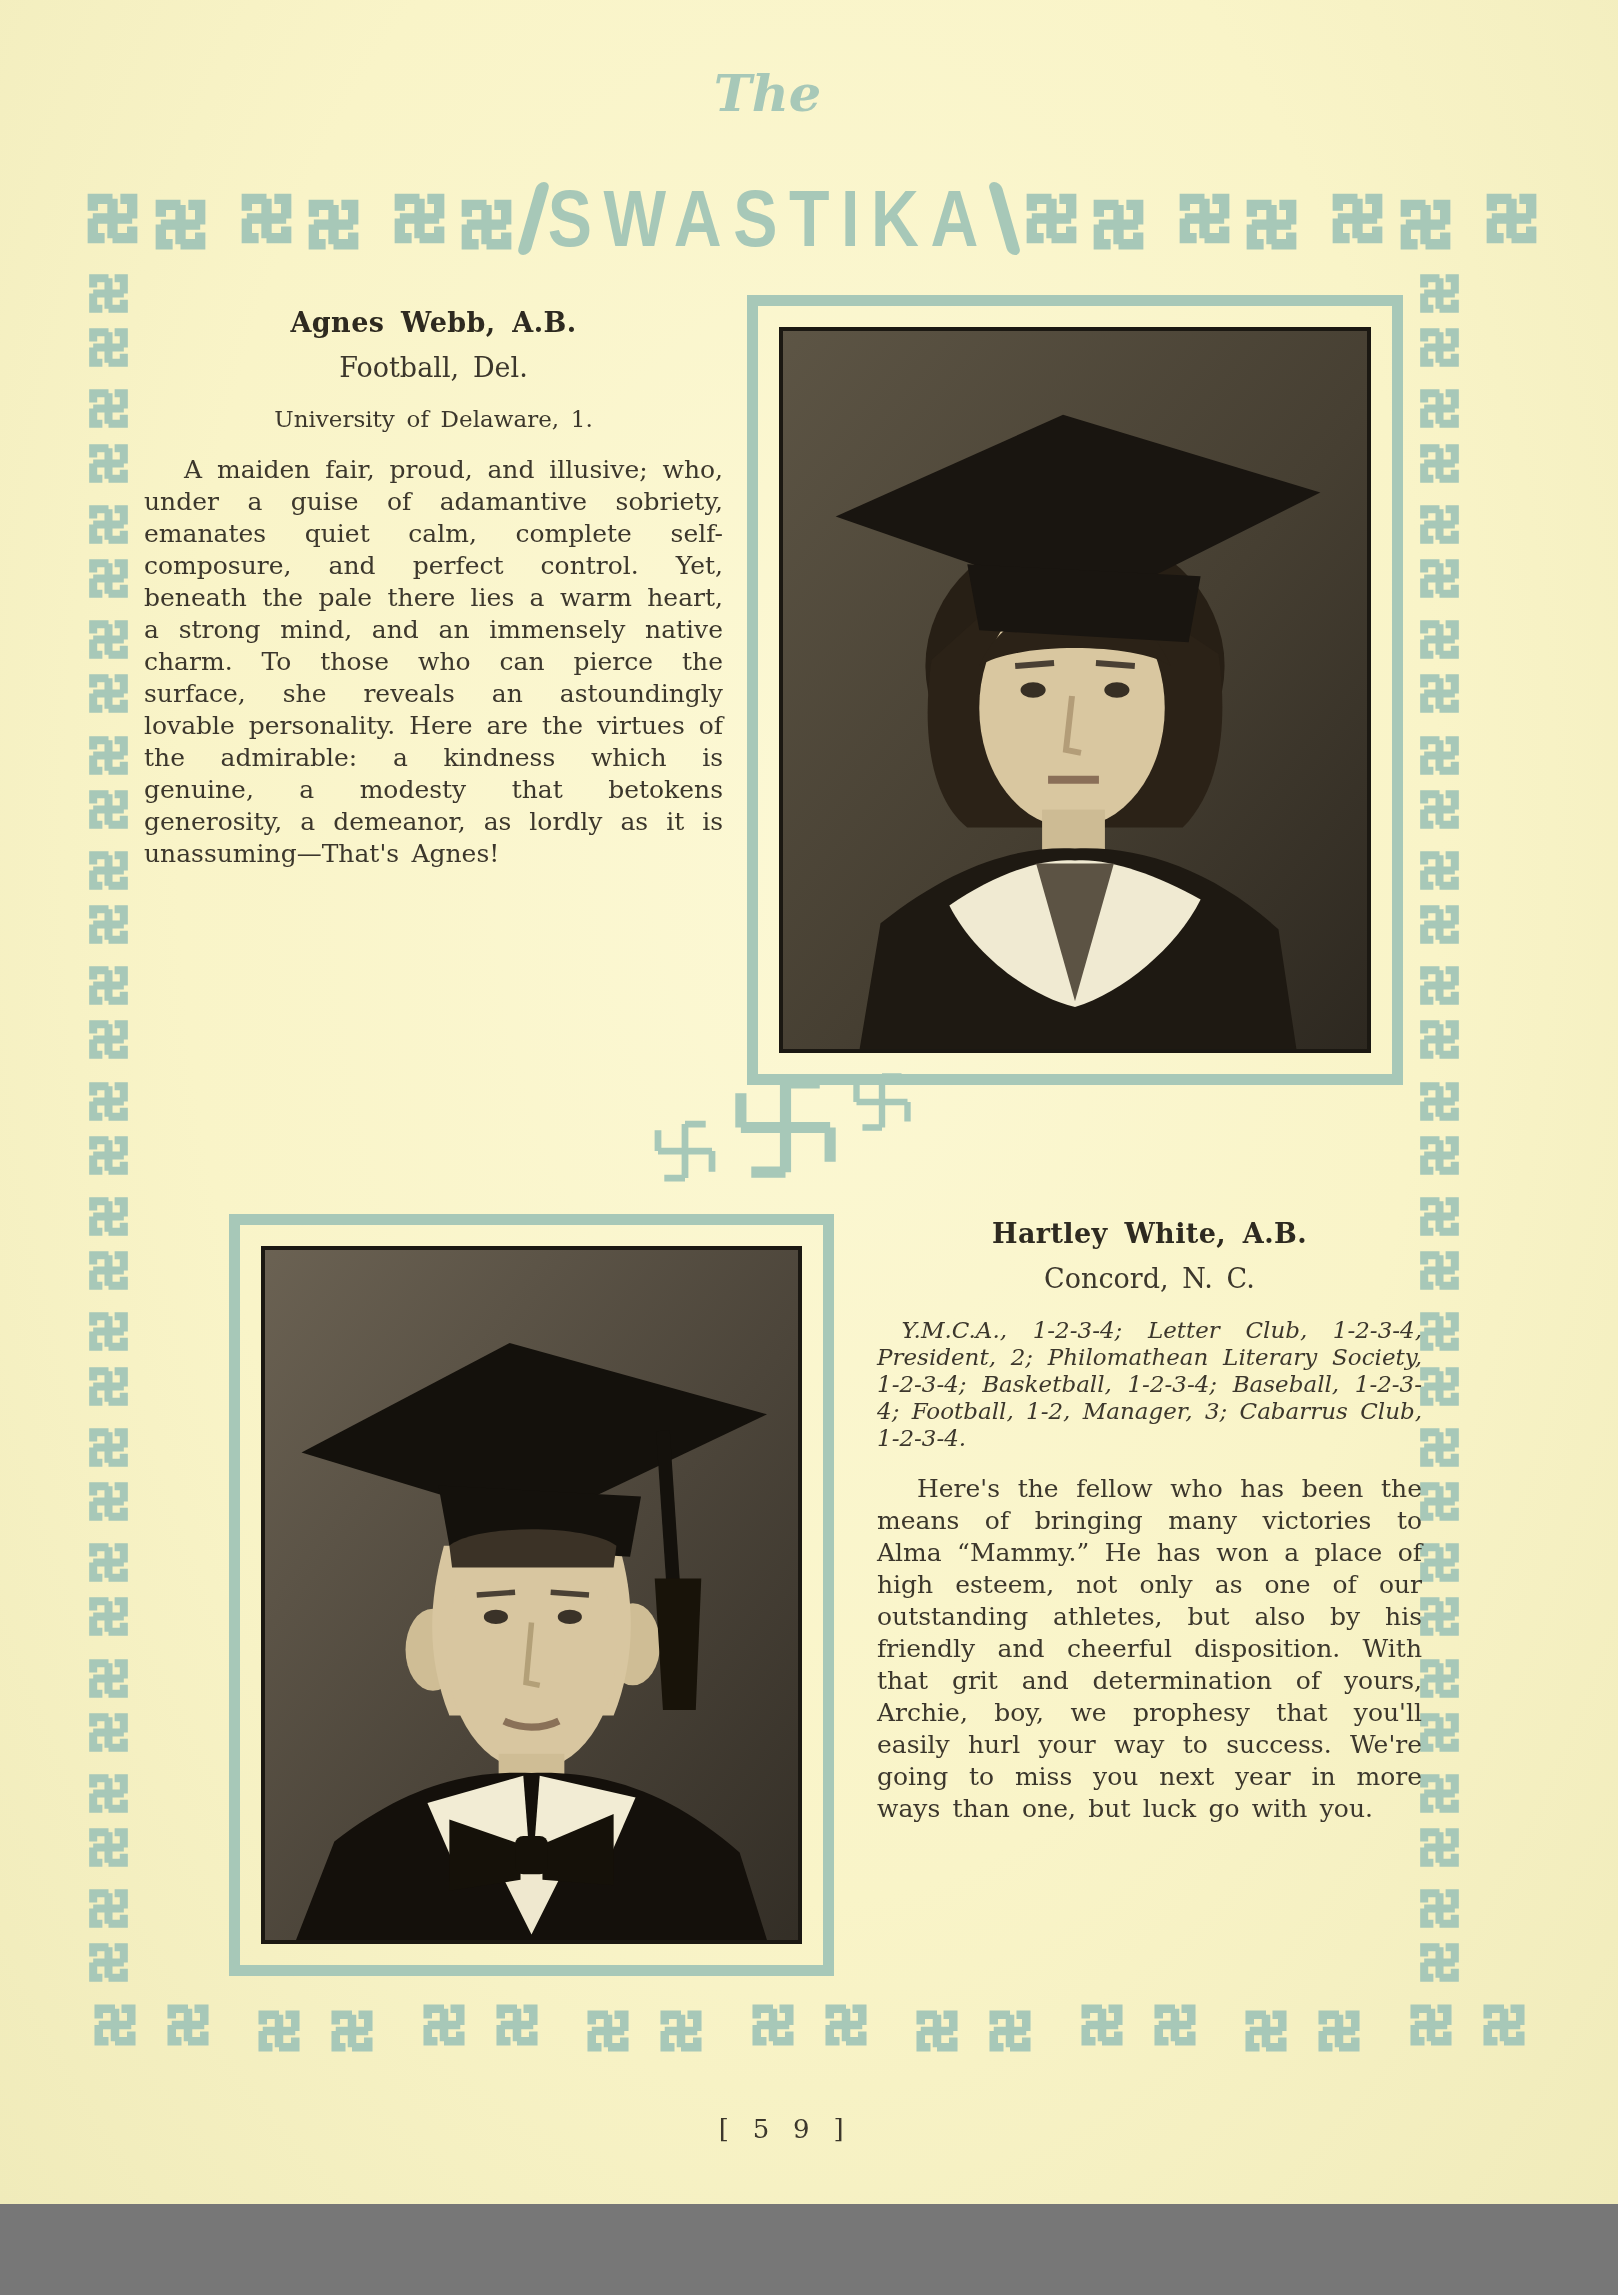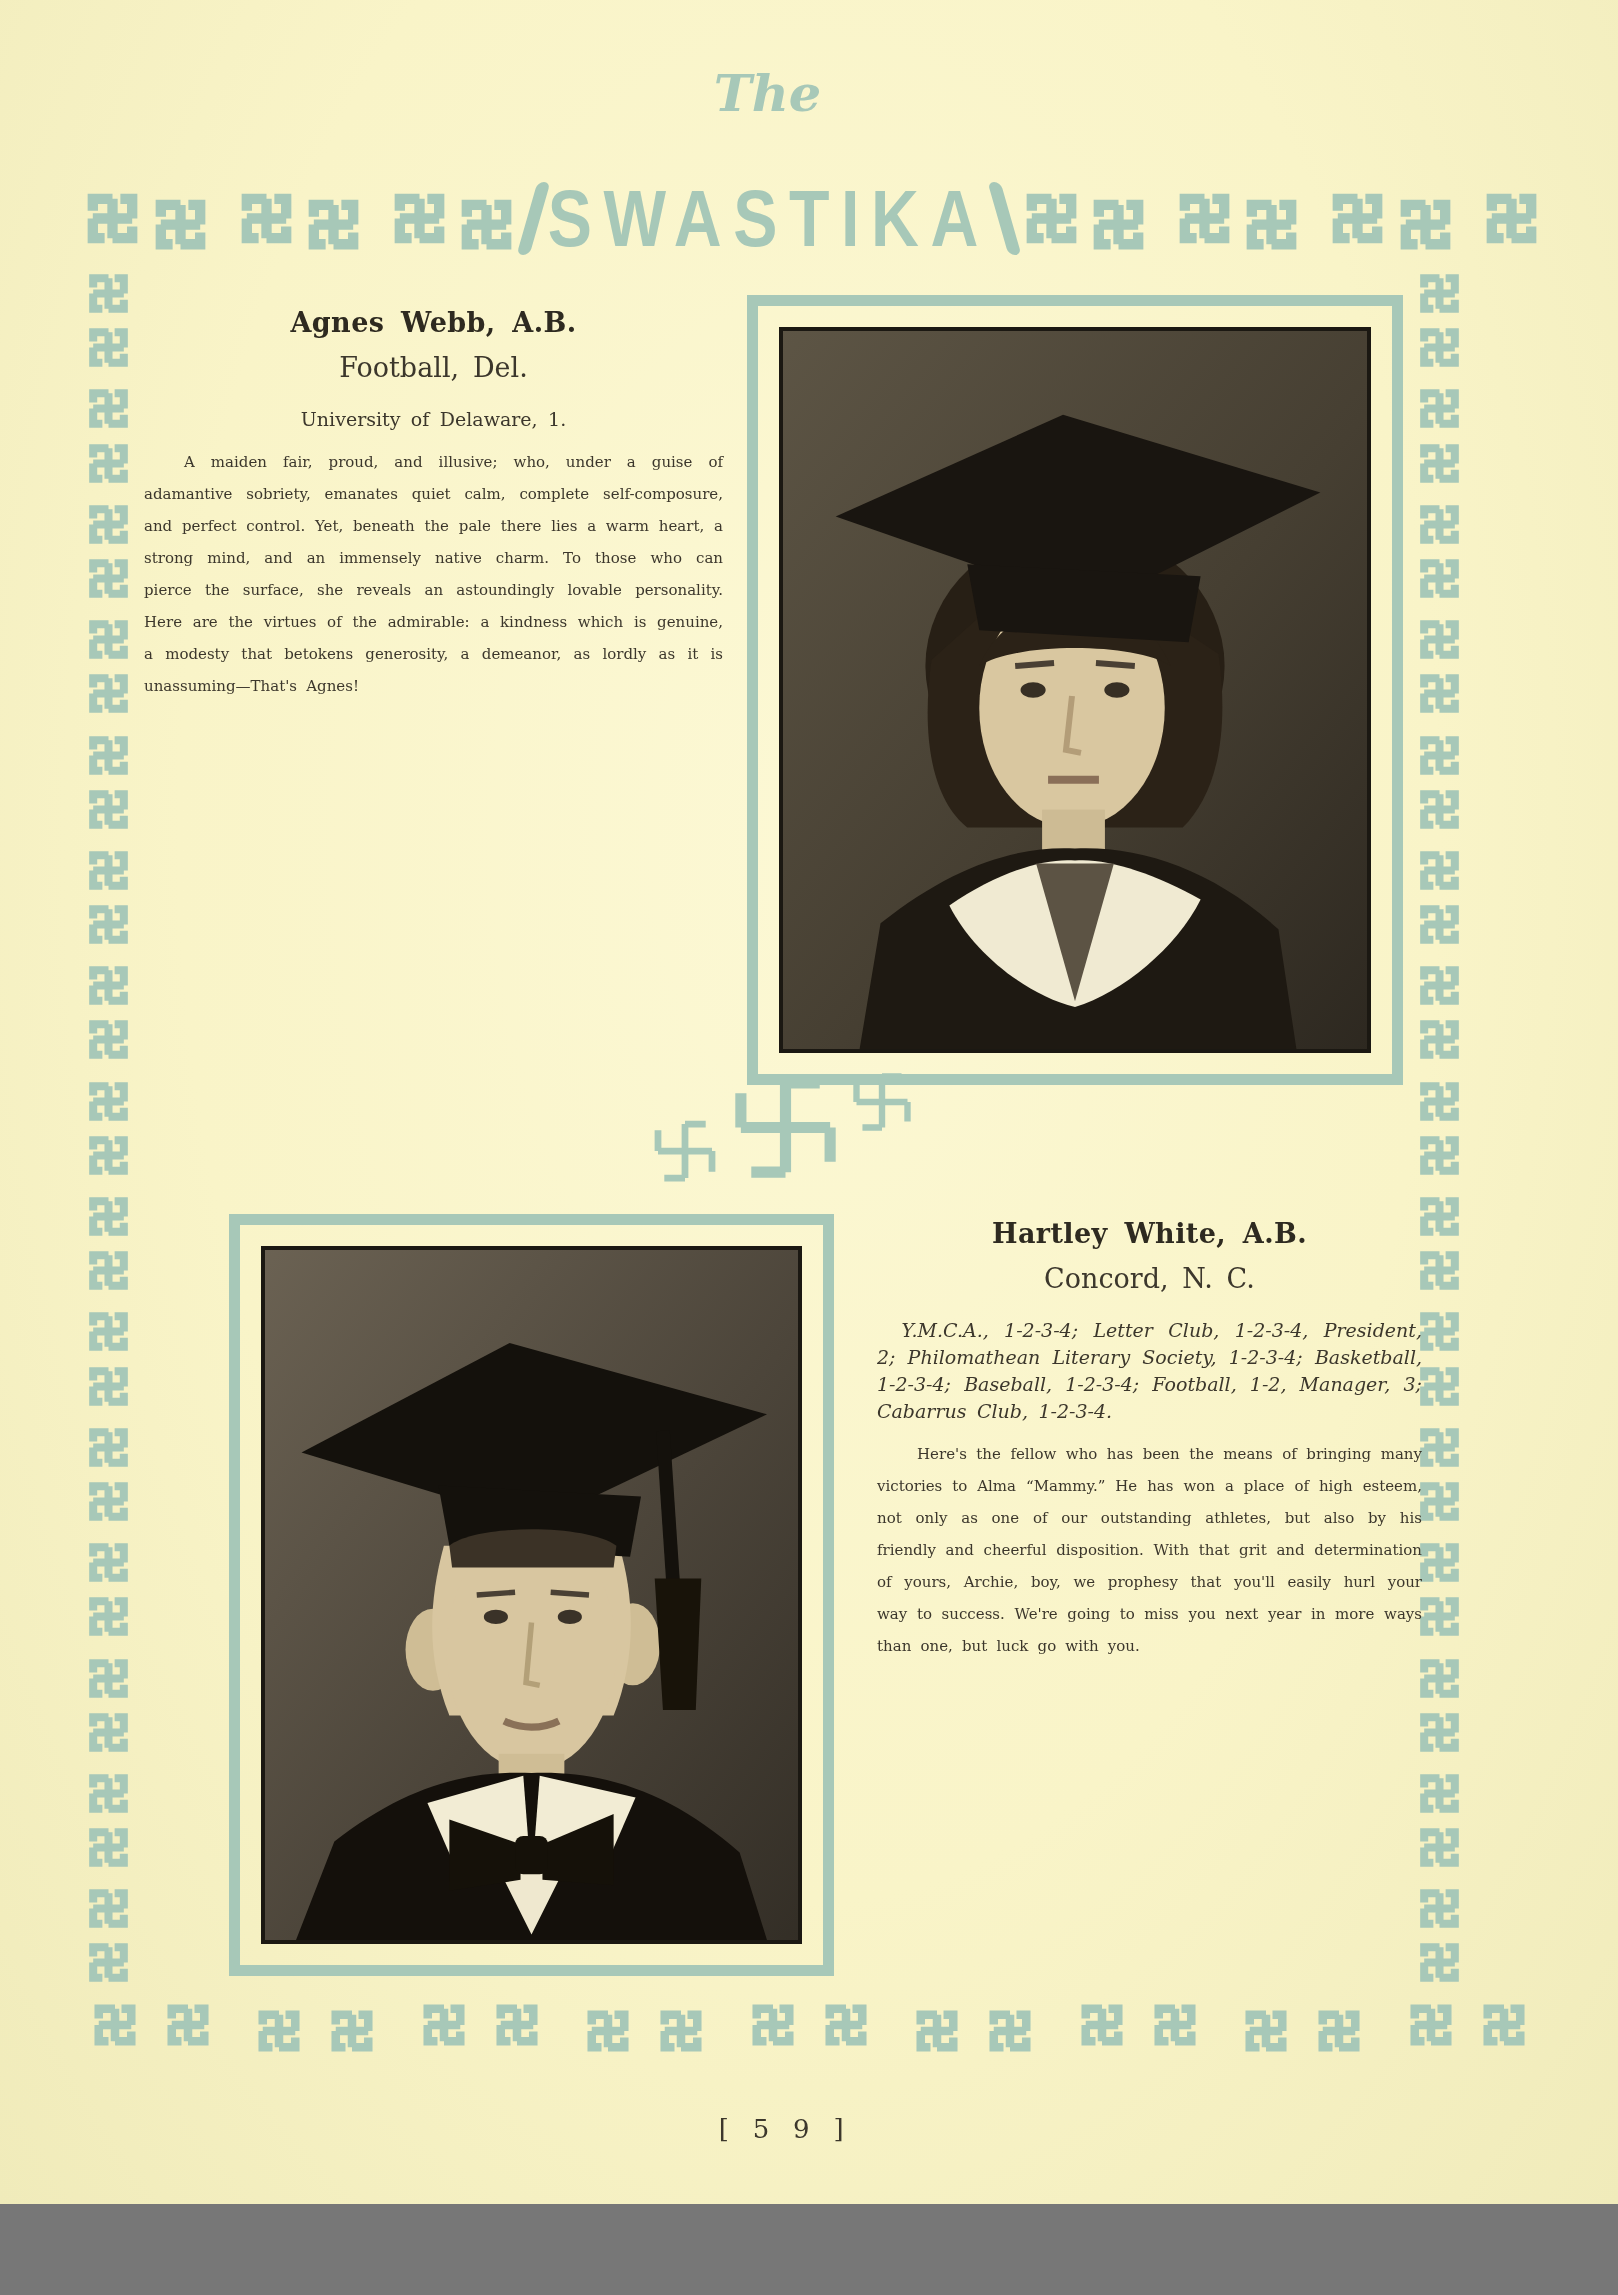--- a/index.html
+++ b/index.html
@@ -69,26 +69,26 @@
   
   .profile{position:absolute;}
   .grad-name{
     text-align:center;font-weight:bold;font-size:27px;
     letter-spacing:0.4px;word-spacing:7px;color:#2e2a20;
   }
   .grad-town{
     text-align:center;font-size:27px;margin-top:14px;word-spacing:5.2px;
   }
   .grad-acts{
-    font-size:19px;line-height:27px;margin-top:23px;word-spacing:4.4px;
+    font-size:23px;line-height:27px;margin-top:23px;word-spacing:4.4px;
   }
   .grad-acts.centered{text-align:center;}
   .grad-acts.justified{text-align:justify;text-indent:24.4px;font-style:italic;}
   .grad-bio{
-    font-size:15px;line-height:32px;margin-top:13px;
+    font-size:25px;line-height:32px;margin-top:21px;
     text-align:justify;text-indent:40px;word-spacing:4.4px;
   }
   .page-number{
     position:absolute;top:2114px;left:0;width:100%;
     text-align:center;transform:translateX(-24.4px);
     font-size:26px;letter-spacing:7.8px;color:#3c372c;
   }
 </style>
 </head>
 <body>

